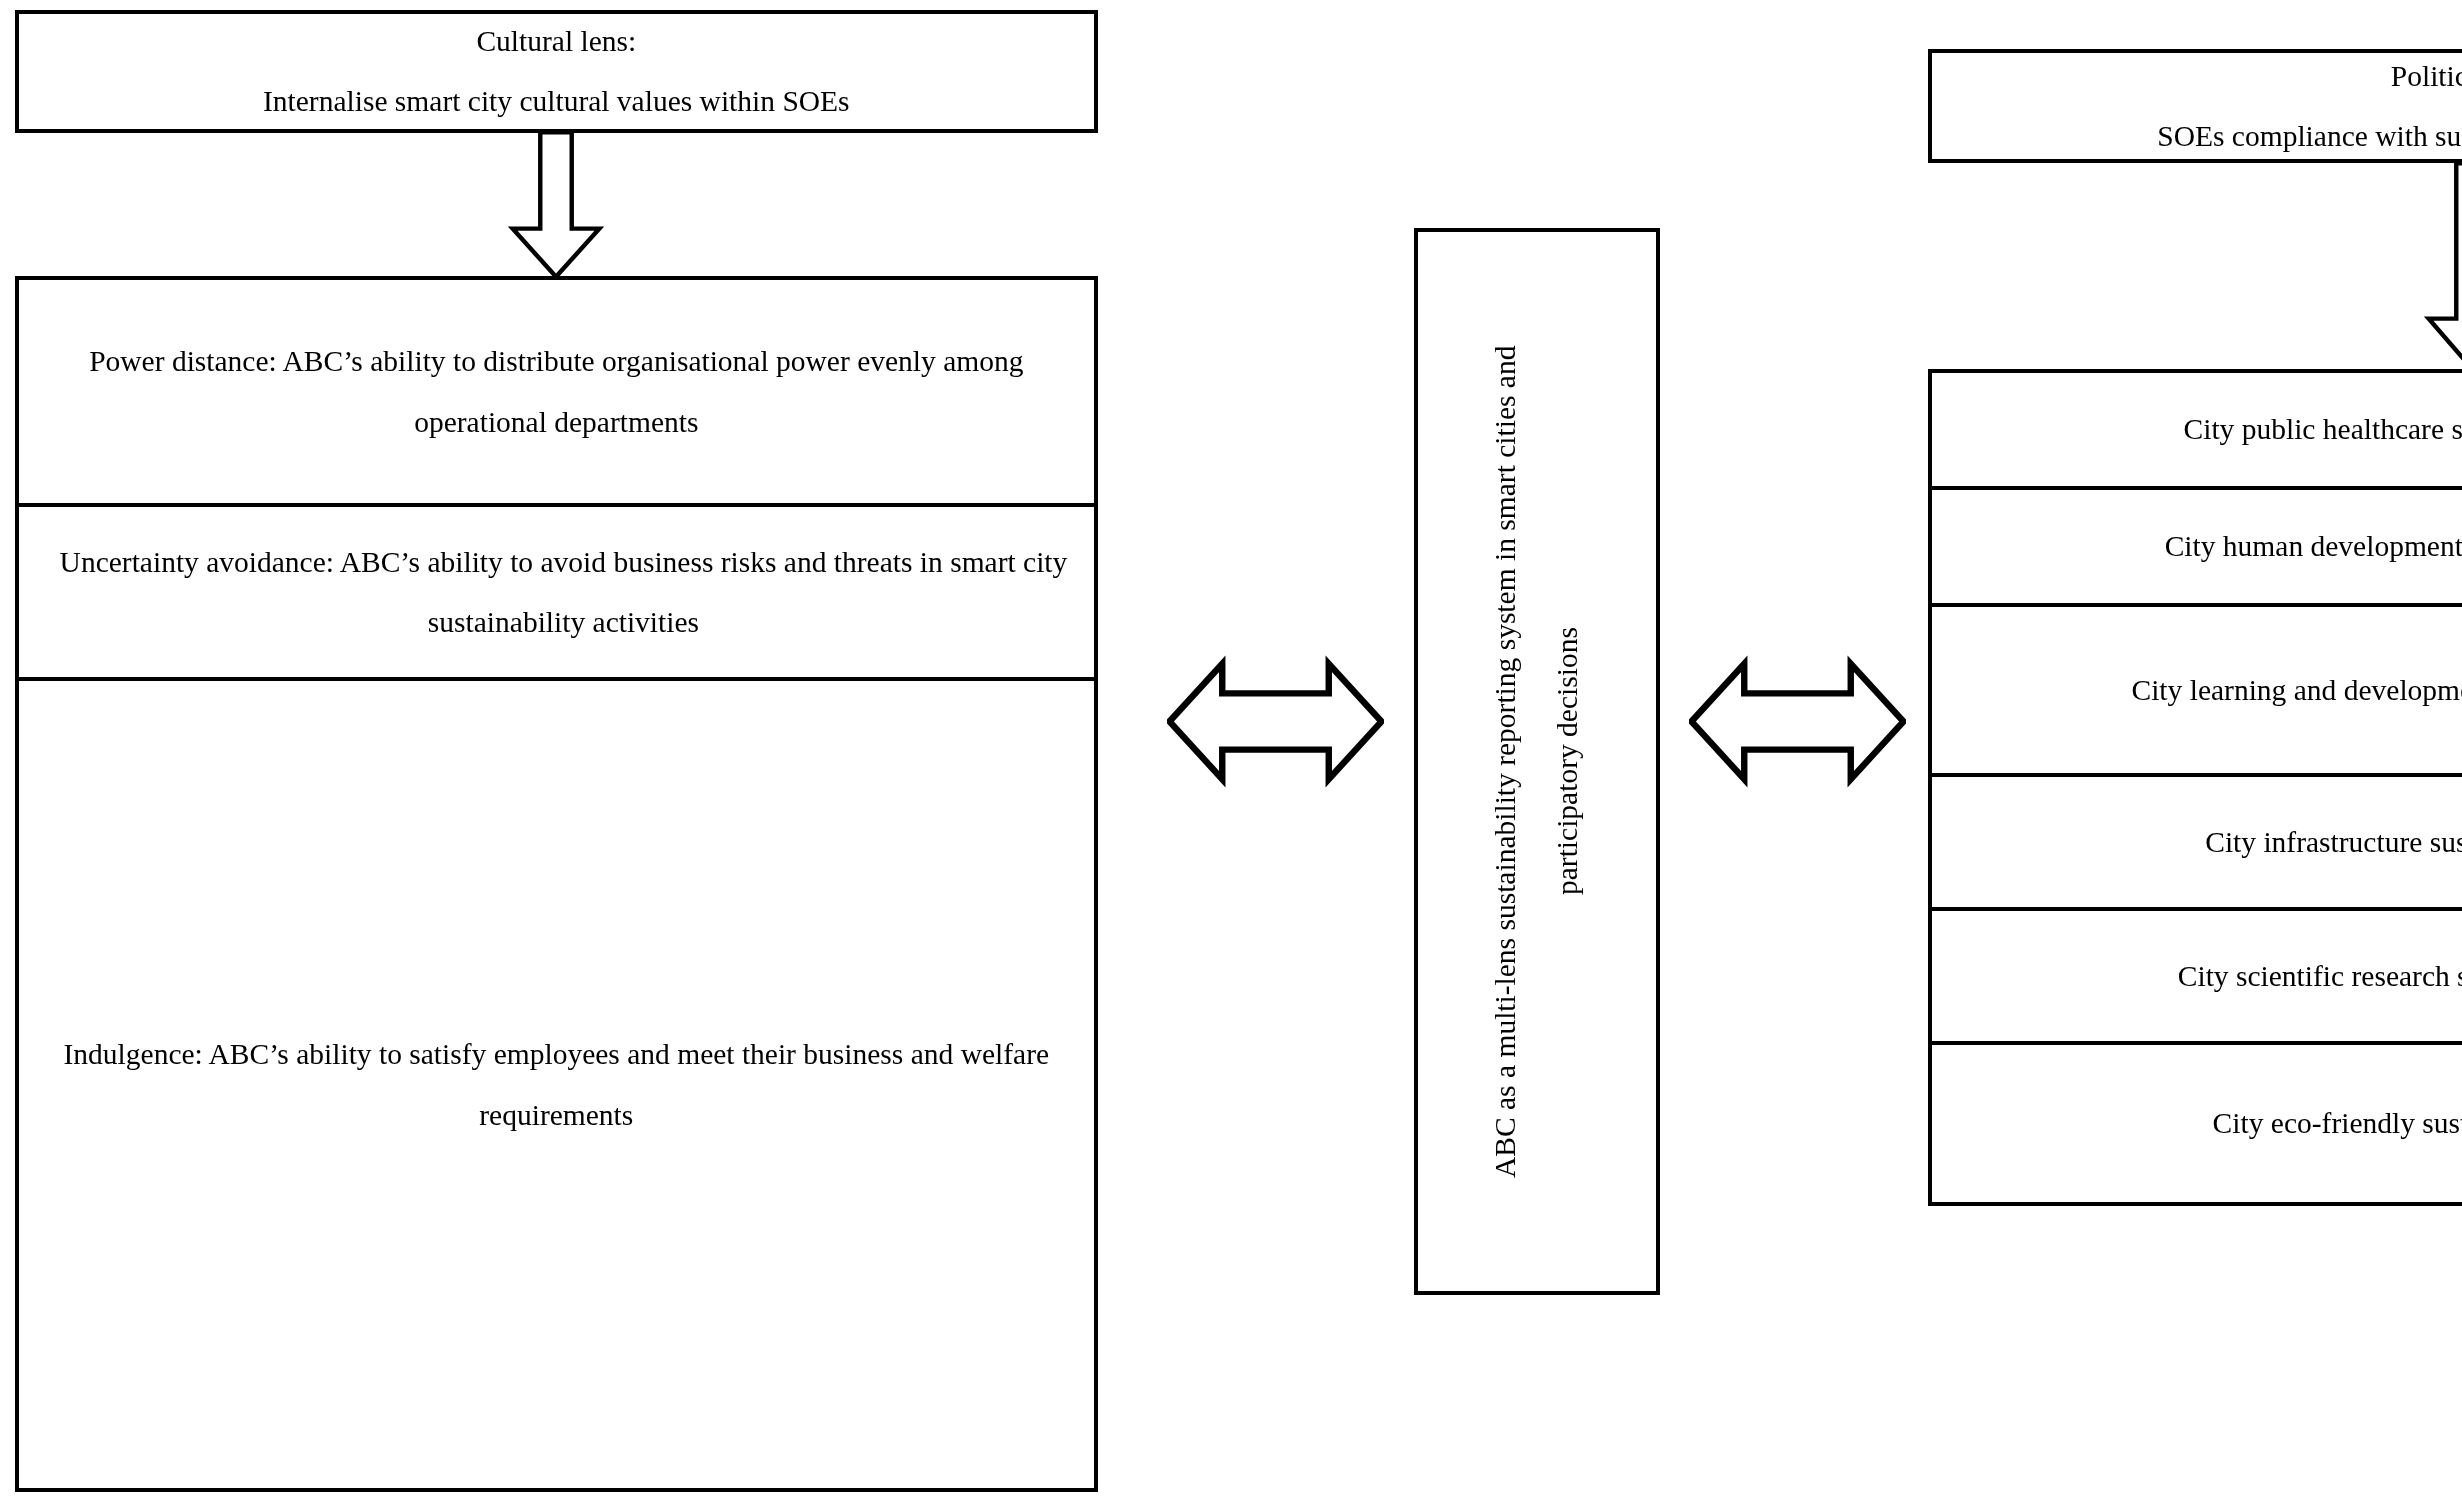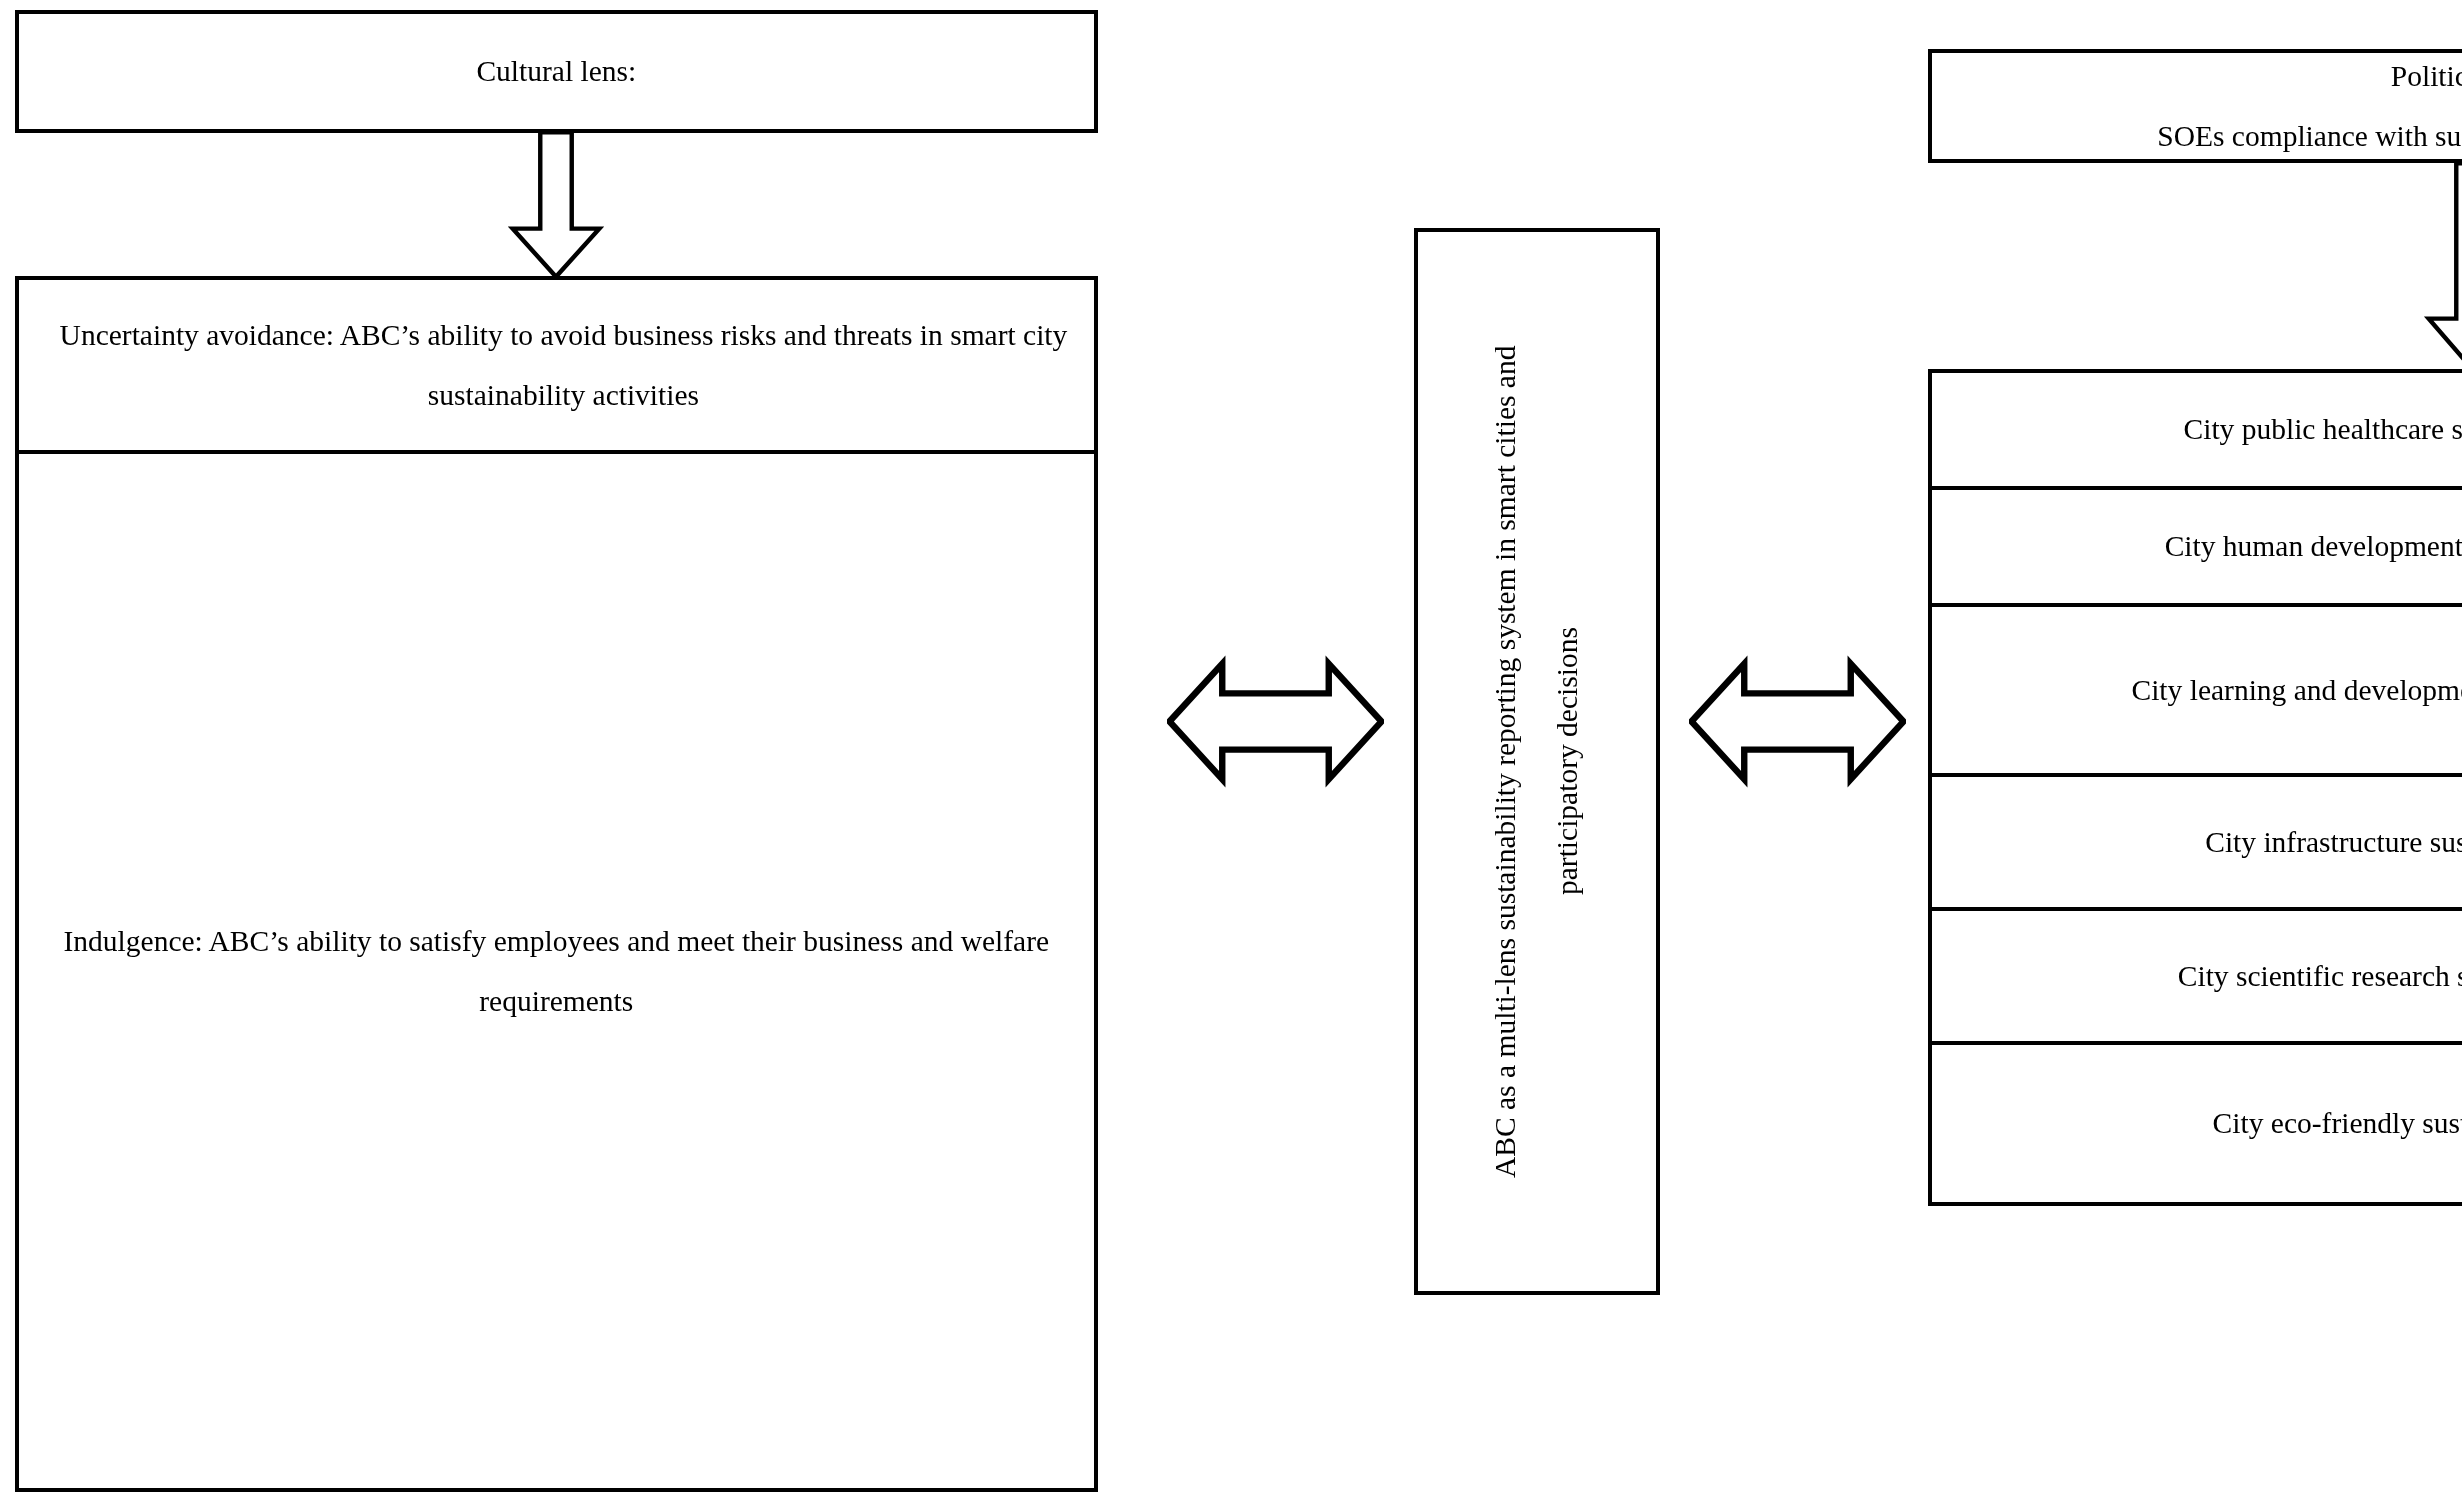--- a/index.html
+++ b/index.html
@@ -123,30 +123,32 @@
   svg { display: block; }
 </style>
 </head>
 <body>
 
 <div id="canvas">
 
   <div class="box" id="left-header">
     <div class="inner">
       <span class="line">Cultural lens:</span>
+      <span class="line">Internalise smart city cultural values within SOEs</span>
     </div>
   </div>
 
   <div class="down-arrow" id="left-down-arrow" style="left:497px; top:132px; width:118px; height:148px;">
     <svg width="118" height="148" viewBox="0 0 240 300">
       <polygon points="88,0 152,0 152,196 208,196 120,294 32,196 88,196" fill="#ffffff" stroke="#000000" stroke-width="9" stroke-linejoin="miter"></polygon>
     </svg>
   </div>
 
   <div id="left-stack">
+    <div class="stack-cell" style="flex:0 0 227px;">Power distance: ABC’s ability to distribute organisational power evenly among operational departments</div>
     <div class="stack-cell" style="flex:0 0 174px;padding-left:36px;">Uncertainty avoidance: ABC’s ability to avoid business risks and threats in smart city sustainability activities</div>
     <div class="stack-cell" style="flex:1 1 auto;">Indulgence: ABC’s ability to satisfy employees and meet their business and welfare requirements</div>
   </div>
 
   <div class="dbl-arrow" id="left-double-arrow" style="left:1167px; top:650px; width:217px; height:143px;">
     <svg width="217" height="143" viewBox="0 0 440 290">
       <polygon points="5,145 112,28 112,88 328,88 328,28 435,145 328,262 328,202 112,202 112,262" fill="#ffffff" stroke="#000000" stroke-width="13" stroke-linejoin="miter"></polygon>
     </svg>
   </div>
 

